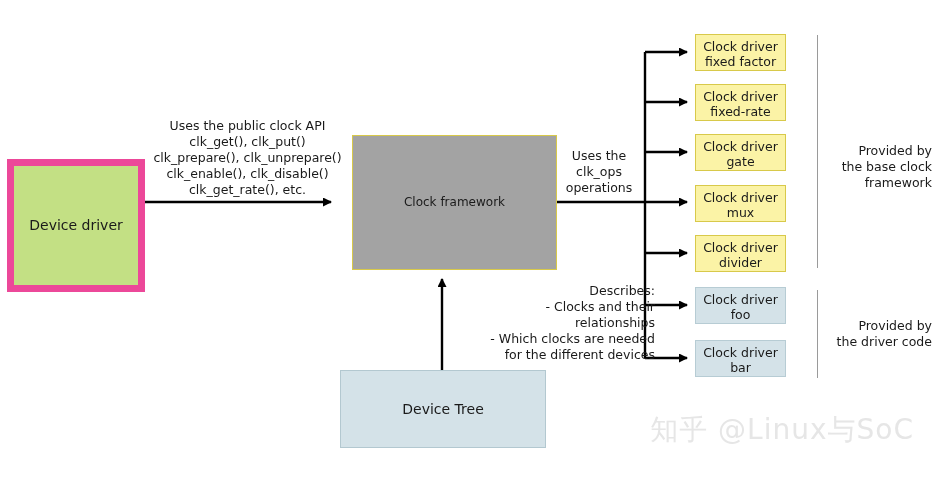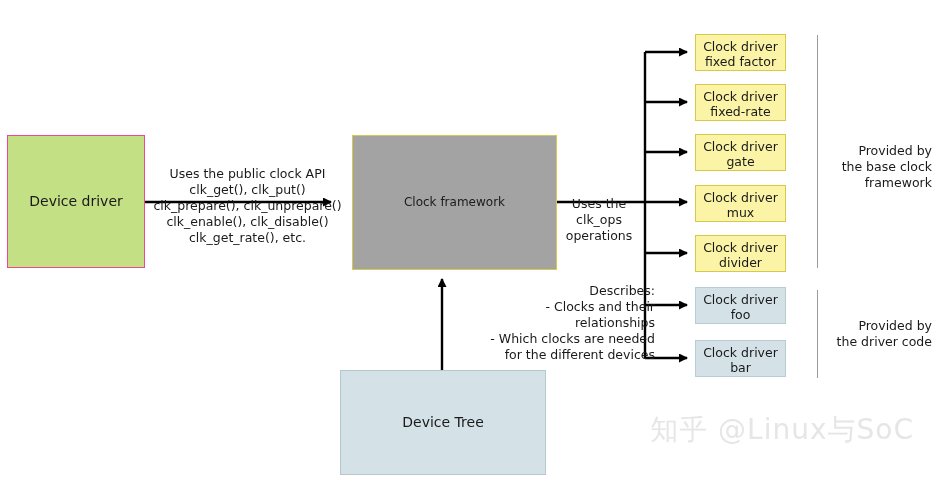--- a/index.html
+++ b/index.html
@@ -1,31 +1,31 @@
 <!DOCTYPE html>
 <html><head>
 <meta charset="utf-8">
 <style>
   html,body{margin:0;padding:0;background:#ffffff;}
   body{width:934px;height:481px;position:relative;overflow:hidden;
        font-family:"DejaVu Sans","Liberation Sans",sans-serif;color:#1a1a1a;}
   #stage{position:absolute;inset:0;width:934px;height:481px;}
   .box{position:absolute;box-sizing:border-box;display:flex;align-items:center;
        justify-content:center;text-align:center;line-height:1.2;}
-  .box-green{background:#c3e084;border:1px solid #ec4899;font-size:14px;}
+  .box-green{background:#c3e084;border:7px solid #ec4899;font-size:14px;margin-top:24px;}
   .box-yellow-big{background:#a3a3a3;border:1px solid #d8c94a;font-size:12px;margin-left:12px;}
   .box-blue-big{background:#d4e2e8;border:1px solid #b3c8d0;font-size:14px;}
   .drv{position:absolute;box-sizing:border-box;display:flex;align-items:flex-end;
        justify-content:center;text-align:center;font-size:12.5px;line-height:1.25;
        left:695px;width:91px;height:37px;}
   .drv-y{background:#fbf3a6;border:1px solid #d8c94a;}
   .drv-b{background:#d4e2e8;border:1px solid #b7ccd4;}
   .lbl{position:absolute;font-size:12.5px;line-height:1.28;color:#1a1a1a;
        white-space:pre;}
-  .lbl-c{text-align:center;margin-top:48px;}
+  .lbl-c{text-align:center;}
   .lbl-l{text-align:right;}
   svg.wires{position:absolute;left:0;top:0;width:934px;height:481px;
             pointer-events:none;}
   .sep{position:absolute;width:1px;background:#9a9a9a;}
   .wm{position:absolute;right:20px;bottom:32px;font-size:28px;
       color:#e6e6e6;letter-spacing:1px;font-family:"DejaVu Sans",sans-serif;
       white-space:nowrap;}
 </style>
 </head>
 <body>
@@ -60,21 +60,21 @@
   </svg>
 
   <div class="box box-green" style="left:7px;top:135px;width:138px;height:133px;">
     <span>Device driver</span>
   </div>
 
   <div class="box box-yellow-big" style="left:340px;top:135px;width:205px;height:135px;">
     <span>Clock framework</span>
   </div>
 
-  <div class="box box-blue-big" style="left:340px;top:370px;width:206px;height:105px;">
+  <div class="box box-blue-big" style="left:340px;top:370px;width:206px;height:78px;">
     <span>Device Tree</span>
   </div>
 
   <div class="lbl lbl-c" style="left: 140px; top: 118px; width: 215px; white-space: pre;">Uses the public clock API<br>clk_get(), clk_put()<br>clk_prepare(), clk_unprepare()<br>clk_enable(), clk_disable()<br>clk_get_rate(), etc.</div>
 
   <div class="lbl lbl-l" style="left: 455px; top: 283px; width: 200px; white-space: pre;">Describes:<br> - Clocks and their<br>    relationships<br> - Which clocks are needed<br>    for the different devices</div>
 
   <div class="lbl lbl-c" style="left: 555px; top: 148px; width: 88px; white-space: pre;">Uses the<br>clk_ops<br>operations</div>
 
   <div class="drv drv-y" style="top:34px;">

